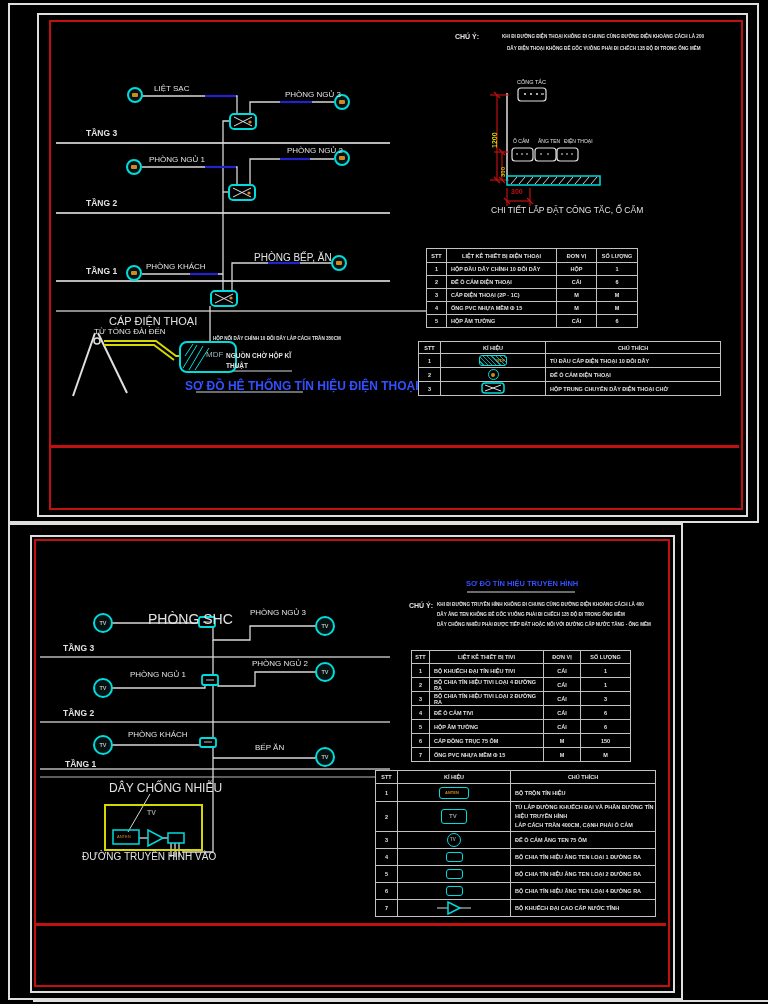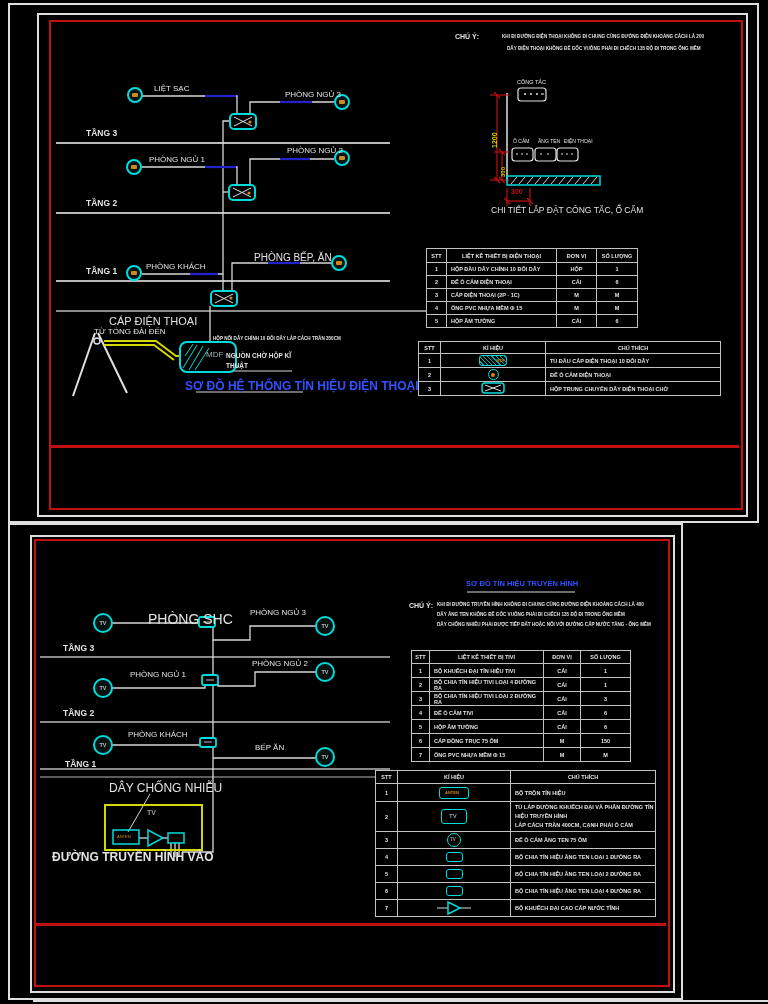--- a/index.html
+++ b/index.html
@@ -362,21 +362,21 @@
   <div class="txt" style="left:148px;top:612px;font-size:14px;">PHÒNG SHC</div>
   <div class="txt" style="left:250px;top:609px;font-size:8px;">PHÒNG NGỦ 3</div>
   <div class="txt" style="left:130px;top:671px;font-size:8px;">PHÒNG NGỦ 1</div>
   <div class="txt" style="left:252px;top:660px;font-size:8px;">PHÒNG NGỦ 2</div>
   <div class="txt" style="left:128px;top:731px;font-size:8px;">PHÒNG KHÁCH</div>
   <div class="txt" style="left:255px;top:744px;font-size:8px;">BẾP ĂN</div>
 
   <div class="txt" style="left:109px;top:782px;font-size:12px;text-align:center;">DÂY CHỐNG NHIỄU</div>
   <div class="txt bold" style="left:147px;top:809px;font-size:7px;color:#9a9a9a;">TV</div>
   <div class="txt" style="left:117px;top:835px;font-size:4px;color:#d08820;">ANTEN</div>
-  <div class="txt" style="left:52px;top:851px;font-size:12px;font-weight:bold;">ĐƯỜNG TRUYỀN HÌNH VÀO</div>
+  <div class="txt" style="left:82px;top:851px;font-size:10px;">ĐƯỜNG TRUYỀN HÌNH VÀO</div>
 
   <div class="tvoutlet" style="left:93px;top:613px;">
       <span>TV</span>
     </div>
   <div class="tvoutlet" style="left:315px;top:616px;">
       <span>TV</span>
     </div>
   <div class="tvoutlet" style="left:93px;top:678px;">
       <span>TV</span>
     </div>

